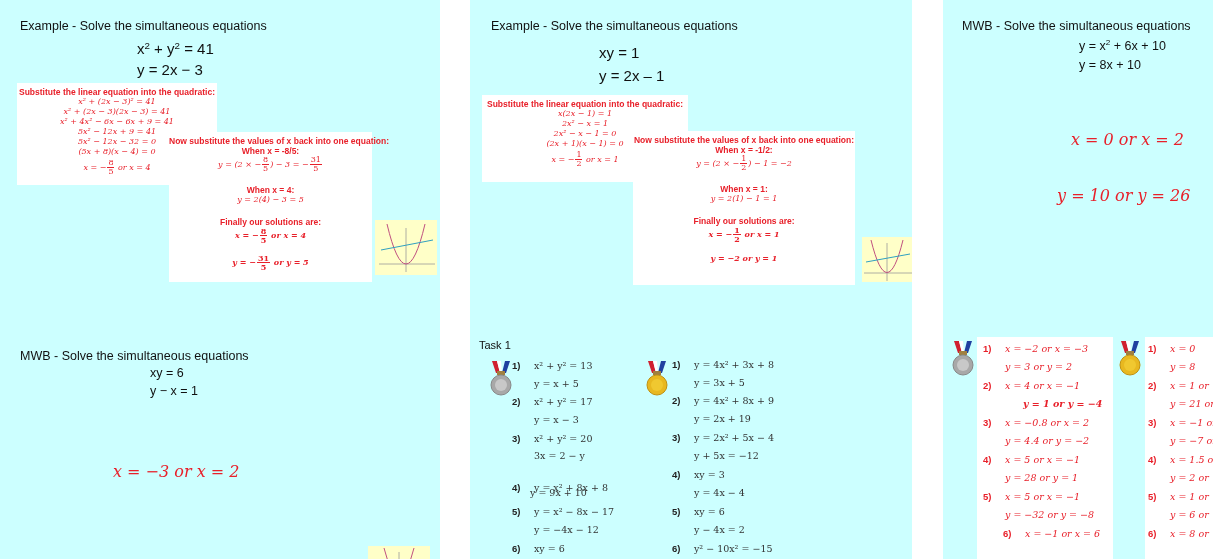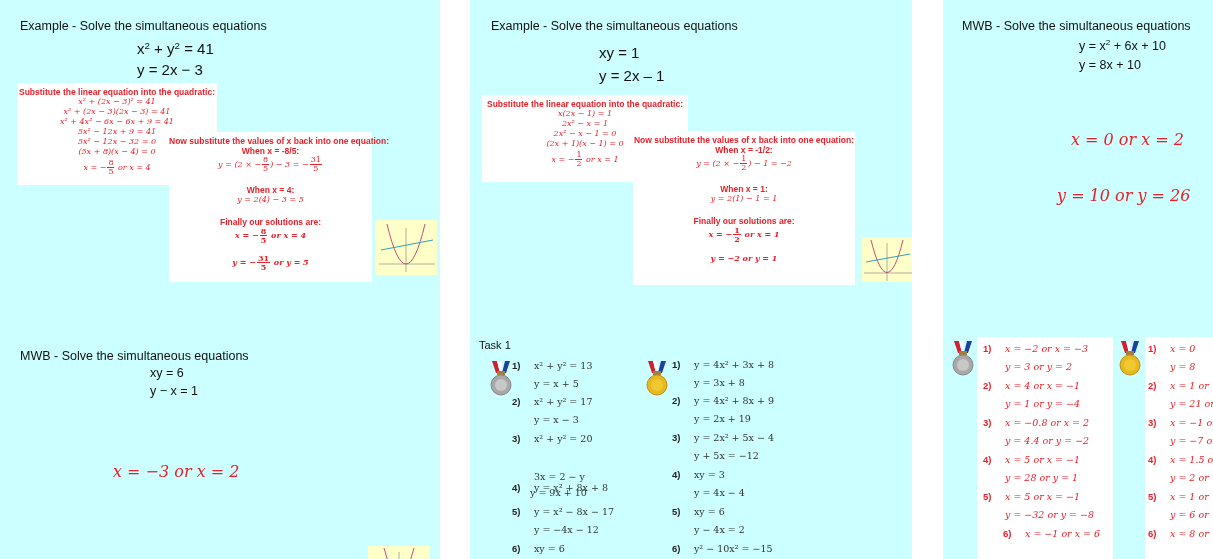--- a/index.html
+++ b/index.html
@@ -154,31 +154,31 @@
       <circle cx="13" cy="24" r="6" fill="#f0c830"></circle>
     </svg>
   </div>
 
   <div>
     <div class="q-row" style="left:42px;top:360px;"><span class="q-num">1)</span><span class="q-math">x² + y² = 13</span></div>
     <div class="q-row" style="left:64px;top:378px;"><span class="q-math">y = x + 5</span></div>
     <div class="q-row" style="left:42px;top:396px;"><span class="q-num">2)</span><span class="q-math">x² + y² = 17</span></div>
     <div class="q-row" style="left:64px;top:414px;"><span class="q-math">y = x − 3</span></div>
     <div class="q-row" style="left:42px;top:433px;"><span class="q-num">3)</span><span class="q-math">x² + y² = 20</span></div>
-    <div class="q-row" style="left:64px;top:471px;"><span class="q-math">3x = 2 − y</span></div>
+    <div class="q-row" style="left:64px;top:450px;"><span class="q-math">3x = 2 − y</span></div>
     <div class="q-row" style="left:42px;top:482px;"><span class="q-num">4)</span><span class="q-math">y = x² + 8x + 8</span></div>
     <div class="q-row" style="left:60px;top:487px;"><span class="q-math">y = 9x + 10</span></div>
     <div class="q-row" style="left:42px;top:506px;"><span class="q-num">5)</span><span class="q-math">y = x² − 8x − 17</span></div>
     <div class="q-row" style="left:64px;top:524px;"><span class="q-math">y = −4x − 12</span></div>
     <div class="q-row" style="left:42px;top:543px;"><span class="q-num">6)</span><span class="q-math">xy = 6</span></div>
   </div>
 
   <div>
     <div class="q-row" style="left:202px;top:359px;"><span class="q-num">1)</span><span class="q-math">y = 4x² + 3x + 8</span></div>
-    <div class="q-row" style="left:224px;top:377px;"><span class="q-math">y = 3x + 8</span></div>
+    <div class="q-row" style="left:224px;top:377px;"><span class="q-math">y = 3x + 5</span></div>
     <div class="q-row" style="left:202px;top:395px;"><span class="q-num">2)</span><span class="q-math">y = 4x² + 8x + 9</span></div>
     <div class="q-row" style="left:224px;top:413px;"><span class="q-math">y = 2x + 19</span></div>
     <div class="q-row" style="left:202px;top:432px;"><span class="q-num">3)</span><span class="q-math">y = 2x² + 5x − 4</span></div>
     <div class="q-row" style="left:224px;top:450px;"><span class="q-math">y + 5x = −12</span></div>
     <div class="q-row" style="left:202px;top:469px;"><span class="q-num">4)</span><span class="q-math">xy = 3</span></div>
     <div class="q-row" style="left:224px;top:487px;"><span class="q-math">y = 4x − 4</span></div>
     <div class="q-row" style="left:202px;top:506px;"><span class="q-num">5)</span><span class="q-math">xy = 6</span></div>
     <div class="q-row" style="left:224px;top:524px;"><span class="q-math">y − 4x = 2</span></div>
     <div class="q-row" style="left:202px;top:543px;"><span class="q-num">6)</span><span class="q-math">y² − 10x² = −15</span></div>
   </div>
@@ -199,21 +199,21 @@
       <rect x="9" y="10" width="8" height="4" fill="#a08040"></rect>
       <circle cx="13" cy="24" r="10" fill="#a8a8a8" stroke="#888" stroke-width="1"></circle>
       <circle cx="13" cy="24" r="6" fill="#c8c8c8"></circle>
     </svg>
   </div>
 
   <div class="card" style="left:34px;top:337px;width:136px;height:222px;">
     <div class="a-row" style="left:6px;top:6px;"><span class="a-num">1)</span><span class="a-math">x = −2  or  x = −3</span></div>
     <div class="a-row" style="left:28px;top:24px;"><span class="a-math">y = 3  or  y = 2</span></div>
     <div class="a-row" style="left:6px;top:43px;"><span class="a-num">2)</span><span class="a-math">x = 4  or  x = −1</span></div>
-    <div class="a-row" style="left:28px;top:61px;"><span class="a-math">y = 1  or  y = −4</span></div>
+    <div class="a-row" style="left:46px;top:61px;font-weight:bold;"><span class="a-math">y = 1  or  y = −4</span></div>
     <div class="a-row" style="left:6px;top:80px;"><span class="a-num">3)</span><span class="a-math">x = −0.8  or  x = 2</span></div>
     <div class="a-row" style="left:28px;top:98px;"><span class="a-math">y = 4.4  or  y = −2</span></div>
     <div class="a-row" style="left:6px;top:117px;"><span class="a-num">4)</span><span class="a-math">x = 5  or  x = −1</span></div>
     <div class="a-row" style="left:28px;top:135px;"><span class="a-math">y = 28  or  y = 1</span></div>
     <div class="a-row" style="left:6px;top:154px;"><span class="a-num">5)</span><span class="a-math">x = 5  or  x = −1</span></div>
     <div class="a-row" style="left:28px;top:172px;"><span class="a-math">y = −32  or  y = −8</span></div>
     <div class="a-row" style="left:6px;top:191px;margin-left:20px;"><span class="a-num">6)</span><span class="a-math">x = −1  or  x = 6</span></div>
   </div>
 
   <div class="medal" style="left:174px;top:341px;">

